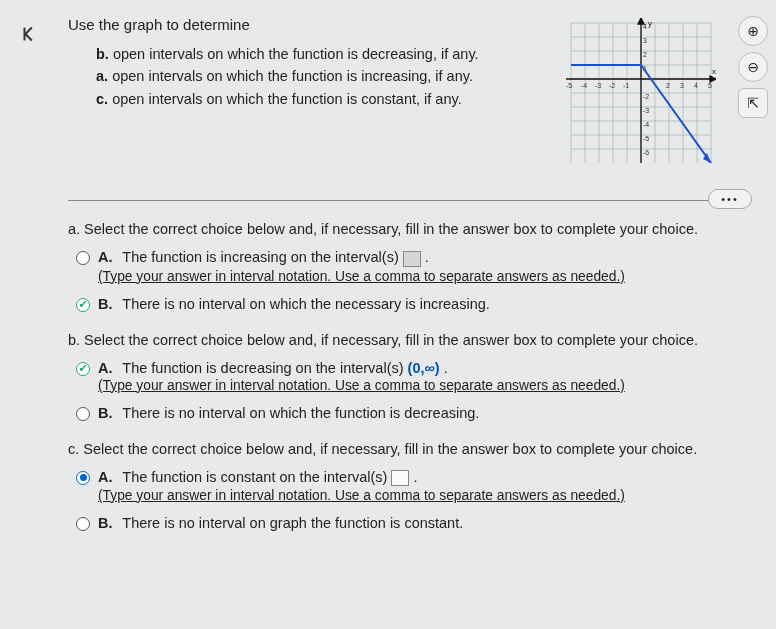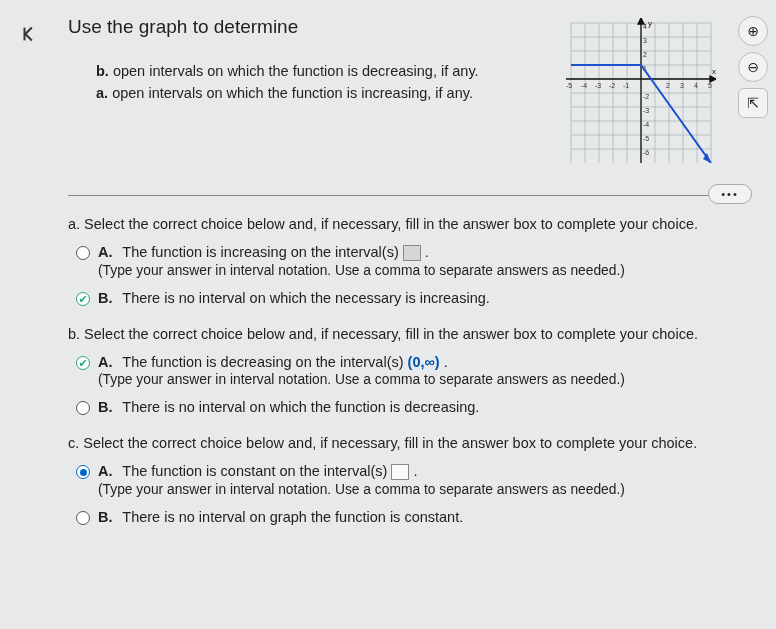--- a/index.html
+++ b/index.html
@@ -28,21 +28,21 @@
     width: 28px; height: 28px;
     display: flex; align-items: center; justify-content: center;
     cursor: pointer;
   }
   .back-btn svg { stroke: #333; stroke-width: 2.2; fill: none; }
   .main {
     flex: 1;
     padding: 16px 24px 16px 8px;
     position: relative;
   }
-  .prompt { font-size: 19px; margin-bottom: 22px; }
+  .prompt { font-size: 15px; margin-bottom: 10px; }
   .subprompts { margin-left: 28px; font-size: 14.5px; line-height: 1.55; }
   .subprompt b { font-weight: bold; }
   .graph-area {
     position: absolute;
     top: 18px; right: 60px;
     width: 150px; height: 145px;
   }
   .tools {
     position: absolute;
     top: 16px; right: 8px;
@@ -96,21 +96,21 @@
   }
   .radio.selected::after {
     content: "";
     width: 7px; height: 7px;
     background: #0066cc;
     border-radius: 50%;
   }
   .radio.selected { border-color: #0066cc; }
   .choice-body { flex: 1; }
   .label-line b { font-weight: bold; margin-right: 6px; }
-  .hint { font-size: 13.8px; margin-top: 2px; }
+  .hint { font-size: 13.8px; margin-top: 2px; text-decoration: underline; }
   .blank {
     display: inline-block;
     min-width: 18px; height: 16px;
     border: 1px solid #888;
     background: #fafafa;
     vertical-align: middle;
   }
   .blank.gray { background: #d6d6d6; }
   .answer-filled { color: #0055aa; font-weight: bold; }
 </style>
@@ -125,20 +125,21 @@
         <path d="M6 5 L6 19"></path>
       </svg>
     </div>
   </div>
 
   <div class="main">
     <div class="prompt">Use the graph to determine</div>
     <div class="subprompts">
       <div class="subprompt"><b>b.</b> <span>open intervals on which the function is decreasing, if any.</span></div>
       <div class="subprompt"><b>a.</b> <span>open intervals on which the function is increasing, if any.</span></div>
+      <div class="subprompt"><b>c.</b> <span>open intervals on which the function is constant, if any.</span></div>
     </div>
 
     <div class="graph-area">
       <svg viewBox="0 0 150 145" width="150" height="145">
 
         <g stroke="#9aa" stroke-width="0.6">
           <line x1="5" y1="5" x2="145" y2="5"></line>
             <line x1="5" y1="19" x2="145" y2="19"></line>
           <line x1="5" y1="33" x2="145" y2="33"></line>
             <line x1="5" y1="47" x2="145" y2="47"></line>

